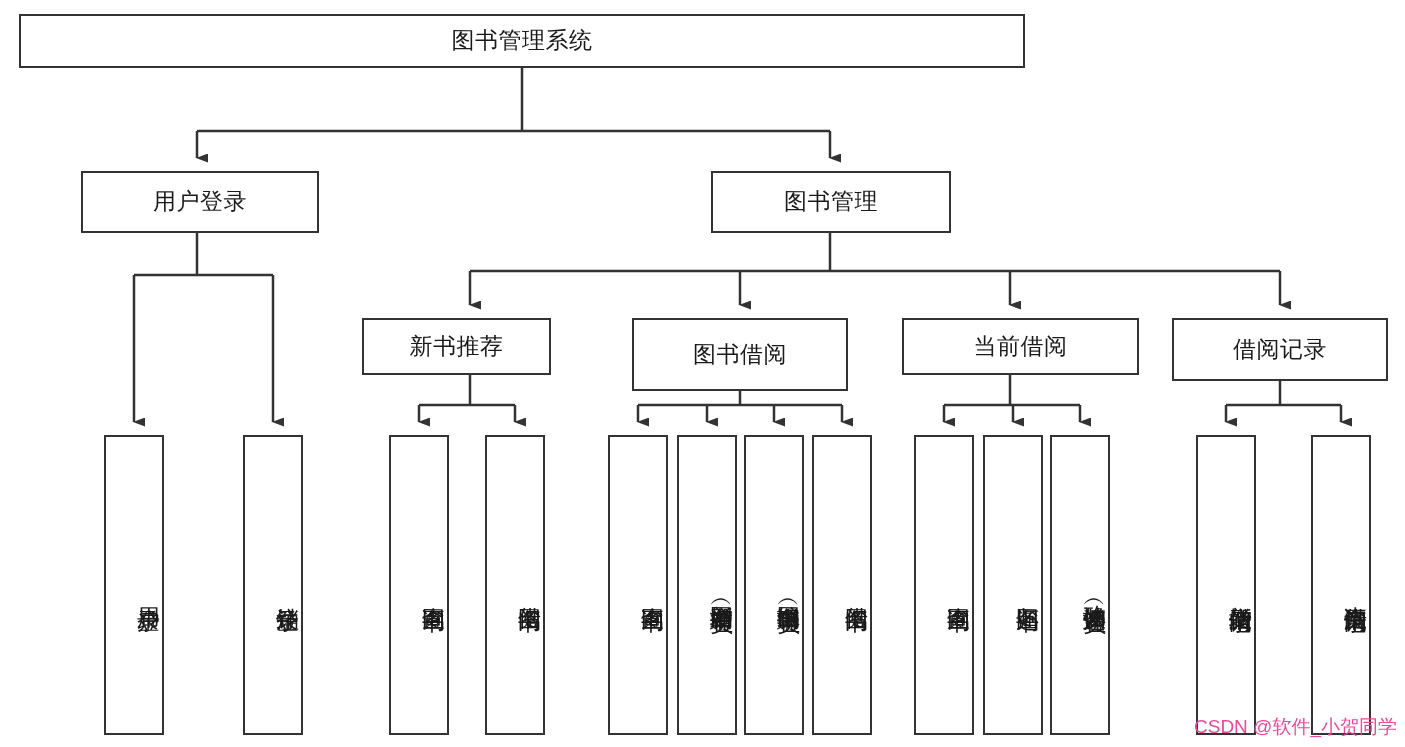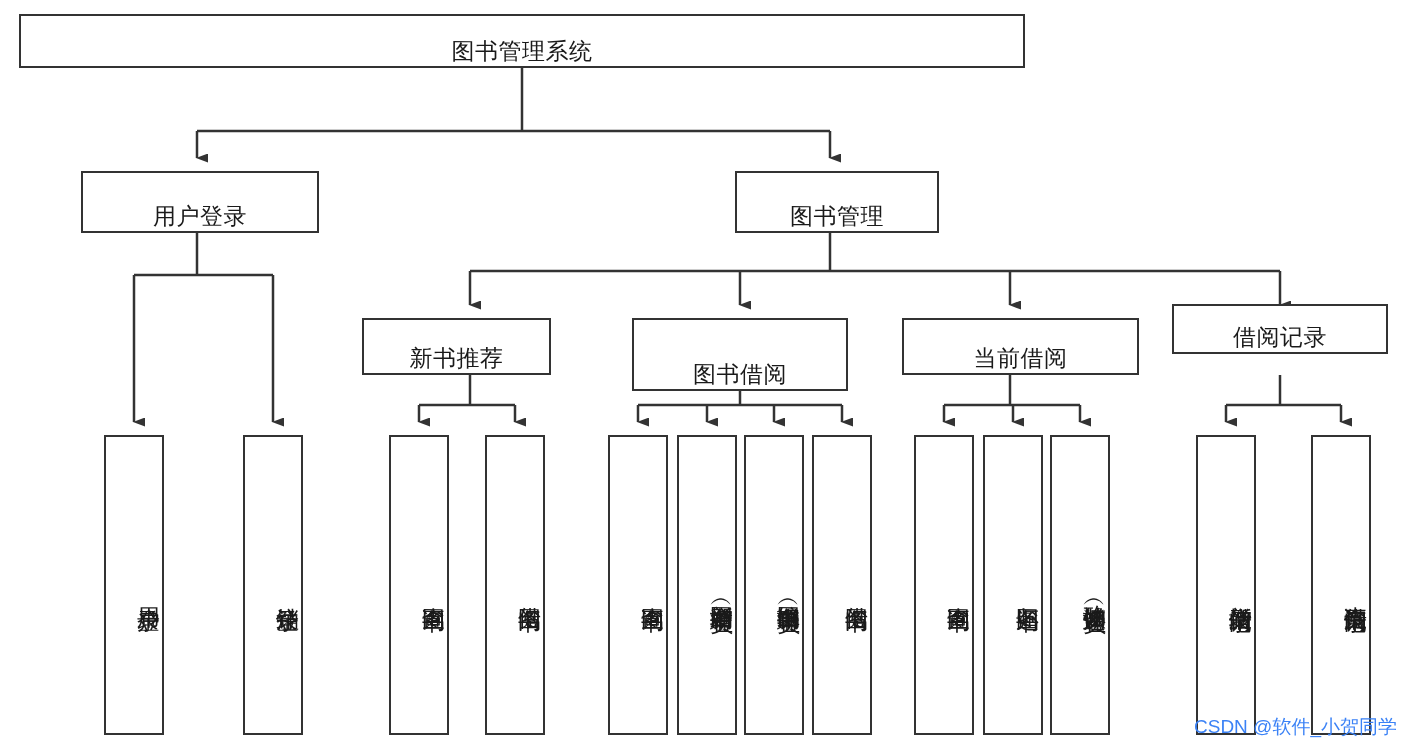--- a/index.html
+++ b/index.html
@@ -36,21 +36,20 @@
     align-items: center;
     justify-content: center;
     text-align: center;
     color: #1a1a1a;
     z-index: 3;
   }
   .node.h {
     font-size: 23px;
     line-height: 1.2;
     letter-spacing: 0.5px;
-    align-items: flex-end;
   }
   .node.v {
     font-size: 23px;
     writing-mode: vertical-rl;
     text-orientation: upright;
     line-height: 1.18;
     letter-spacing: 1px;
     padding-top: 12px;
     align-items: flex-start;
     justify-content: center;
@@ -58,21 +57,21 @@
   .node.v > span {
     writing-mode: vertical-rl;
     text-orientation: upright;
     display: block;
   }
   .watermark {
     position: absolute;
     left: 1194px;
     top: 714px;
     font-size: 19px;
-    color: #3b82f6;
+    color: #ec4899;
     white-space: nowrap;
     z-index: 5;
     font-family: "Liberation Sans", "DejaVu Sans", sans-serif;
   }
 </style>
 </head>
 <body>
 
 <div id="diagram-root">
 
@@ -126,34 +125,34 @@
     </g>
   </svg>
 
   <div class="node h" style="left:19px; top:14px; width:1006px; height:54px;">
     <span>图书管理系统</span>
   </div>
 
   <div class="node h" style="left:81px; top:171px; width:238px; height:62px;">
     <span>用户登录</span>
   </div>
-  <div class="node h" style="left:711px; top:171px; width:204px; height:62px;margin-left:24px;">
+  <div class="node h" style="left:711px; top:171px; width:240px; height:62px;">
     <span>图书管理</span>
   </div>
 
   <div class="node h" style="left:362px; top:318px; width:189px; height:57px;">
     <span>新书推荐</span>
   </div>
   <div class="node h" style="left:632px; top:318px; width:216px; height:73px;">
     <span>图书借阅</span>
   </div>
   <div class="node h" style="left:902px; top:318px; width:237px; height:57px;">
     <span>当前借阅</span>
   </div>
-  <div class="node h" style="left:1172px; top:304px; width:216px; height:50px;">
+  <div class="node h" style="left:1172px; top:318px; width:216px; height:63px;">
     <span>借阅记录</span>
   </div>
 
   <div class="node v" style="left:104px; top:435px; width:60px; height:300px;">
     <span>用户登录</span>
   </div>
   <div class="node v" style="left:243px; top:435px; width:60px; height:300px;">
     <span>注销登录</span>
   </div>
 

